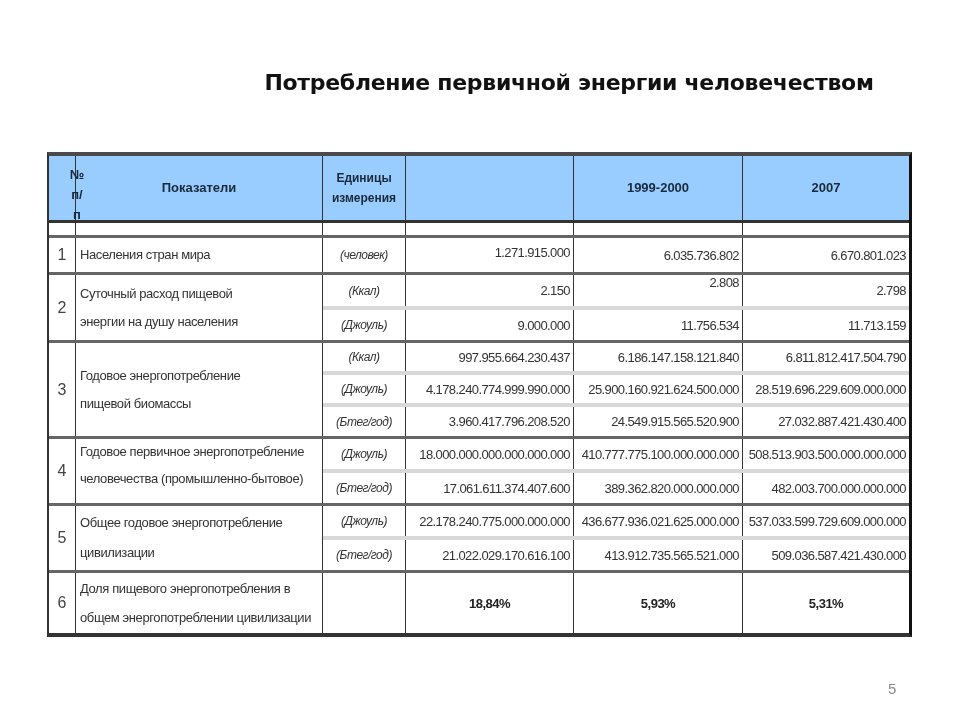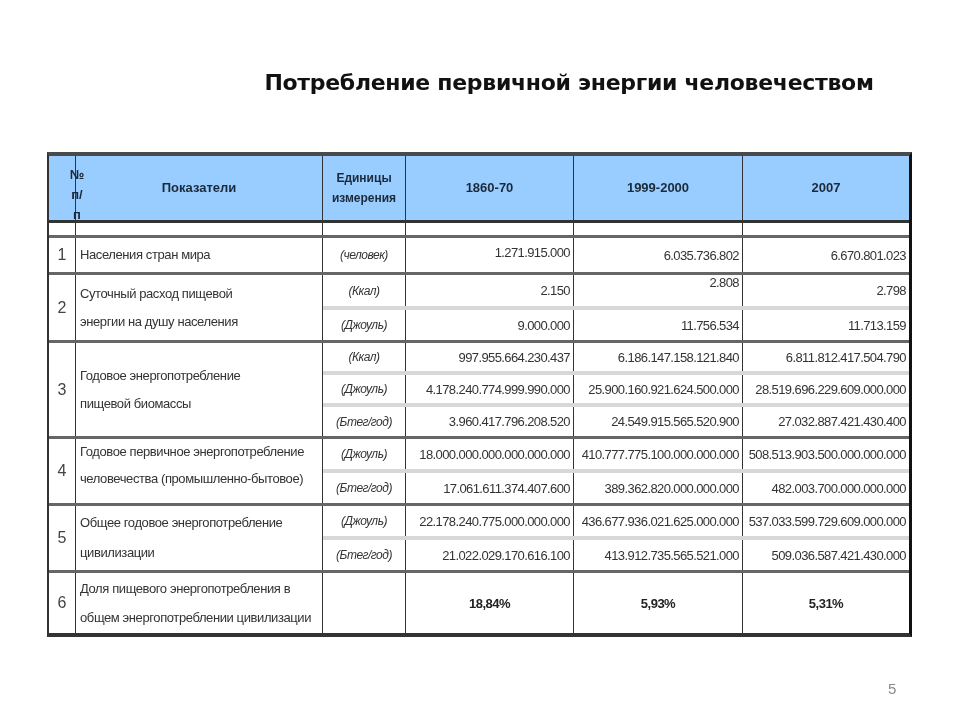--- a/index.html
+++ b/index.html
@@ -47,21 +47,20 @@
 
   <div class="vline" style="left:26px"></div>
   <div class="vline" style="left:273px"></div>
   <div class="vline" style="left:356px"></div>
   <div class="vline" style="left:524px"></div>
   <div class="vline" style="left:693px"></div>
 
   <div class="cell h" style="left:0;top:0;width:26px;height:77px;padding-left:28px;">№ п/п</div>
   <div class="cell h" style="left:27px;top:0;width:246px;height:64px;">Показатели</div>
   <div class="cell h" style="left:274px;top:0;width:82px;height:64px;font-size:12px;">Единицы измерения</div>
-  <div class="cell h" style="left:357px;top:0;width:167px;height:64px;">1860-70</div>
   <div class="cell h" style="left:525px;top:0;width:168px;height:64px;">1999-2000</div>
   <div class="cell h" style="left:694px;top:0;width:166px;height:64px;">2007</div>
 
   <div class="hsep" style="top:64px;background:#333;"></div>
   <div class="hsep" style="top:79px;"></div>
 
   <div>
     <div class="cell idx" style="left:0;top:82px;width:26px;height:34px;">1</div>
     <div class="cell label" style="left:27px;top:82px;width:246px;height:34px;">Населения стран мира</div>
     <div class="cell unit" style="left:274px;top:82px;width:82px;height:34px;">(человек)</div>

